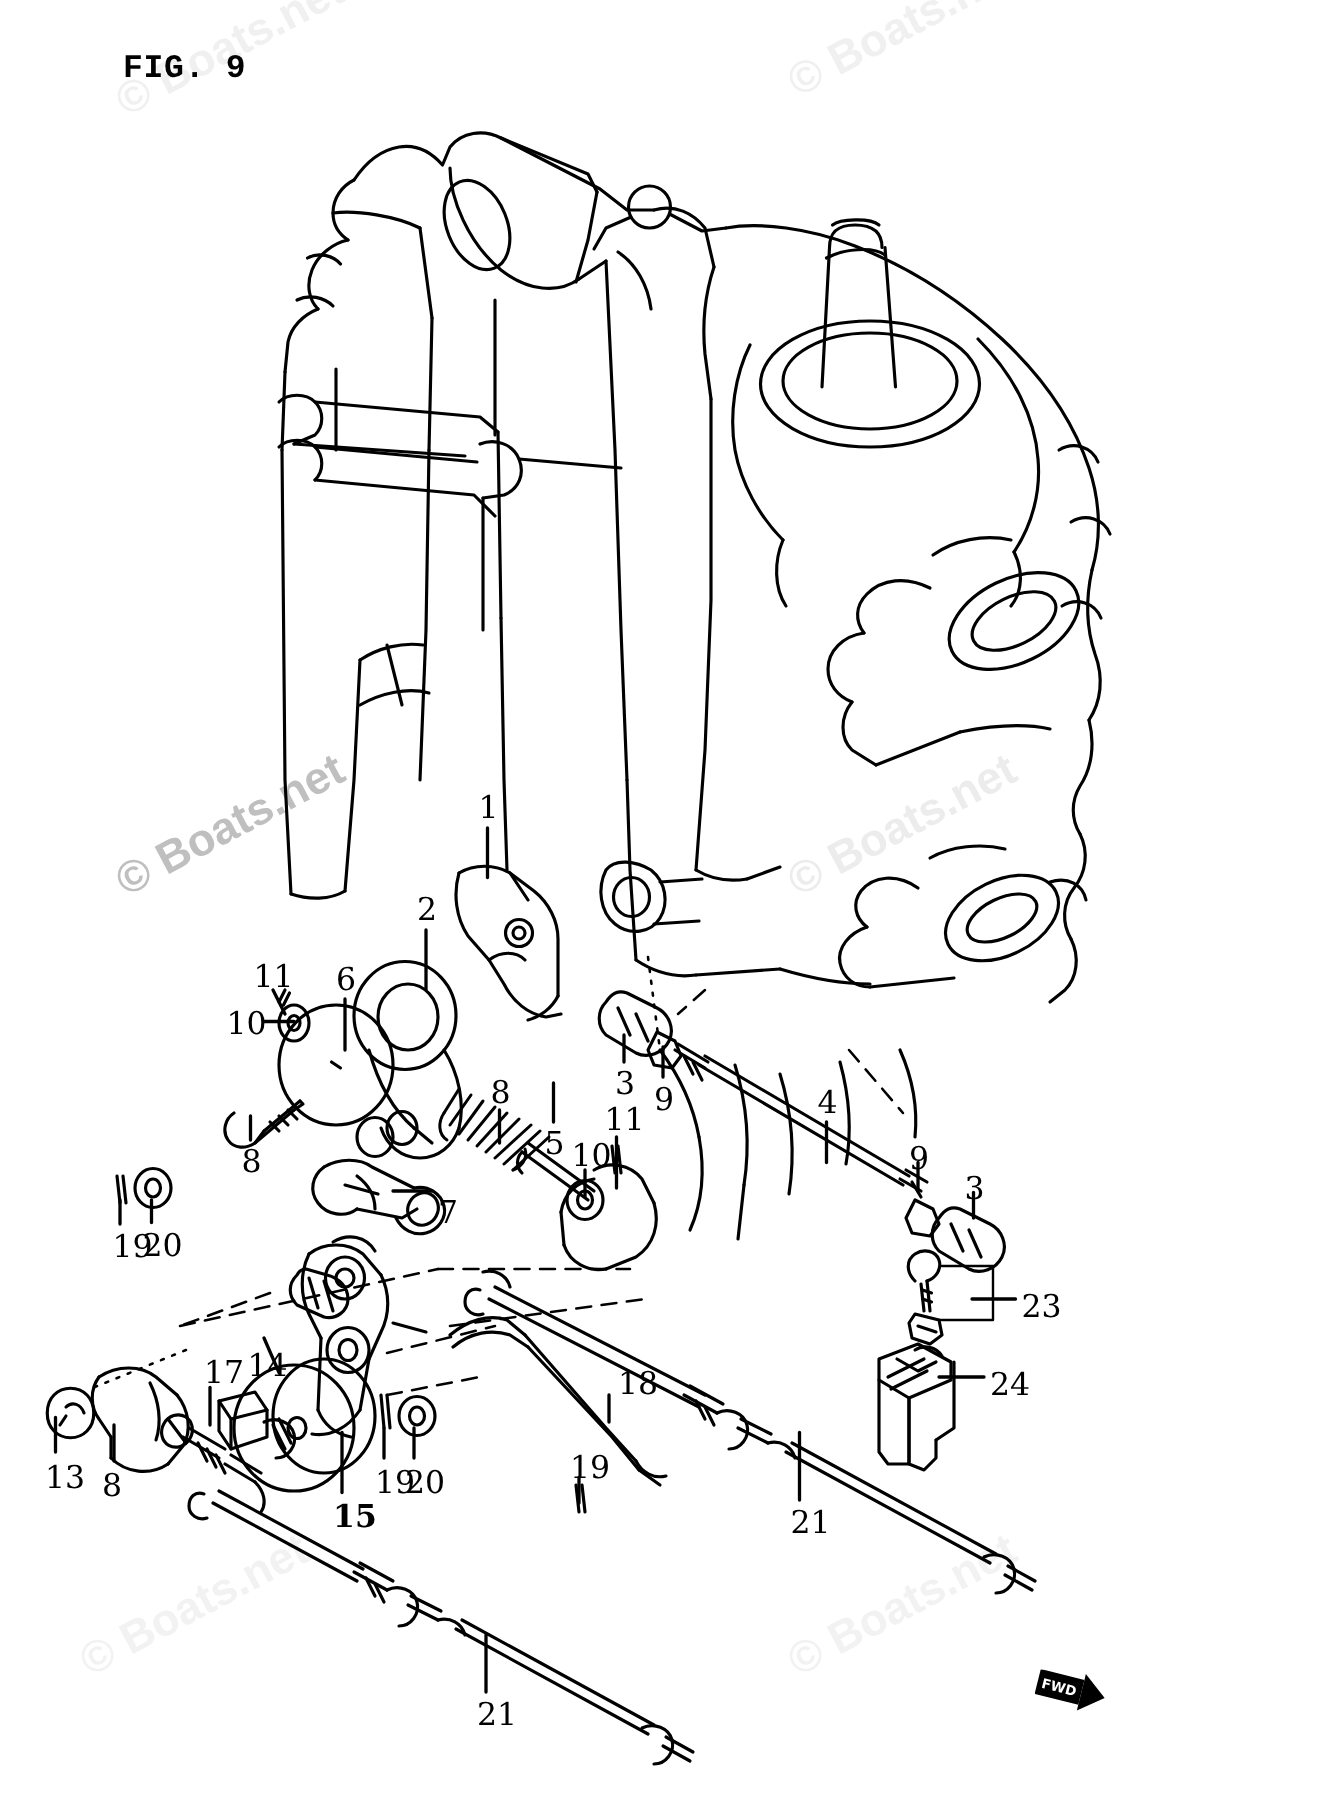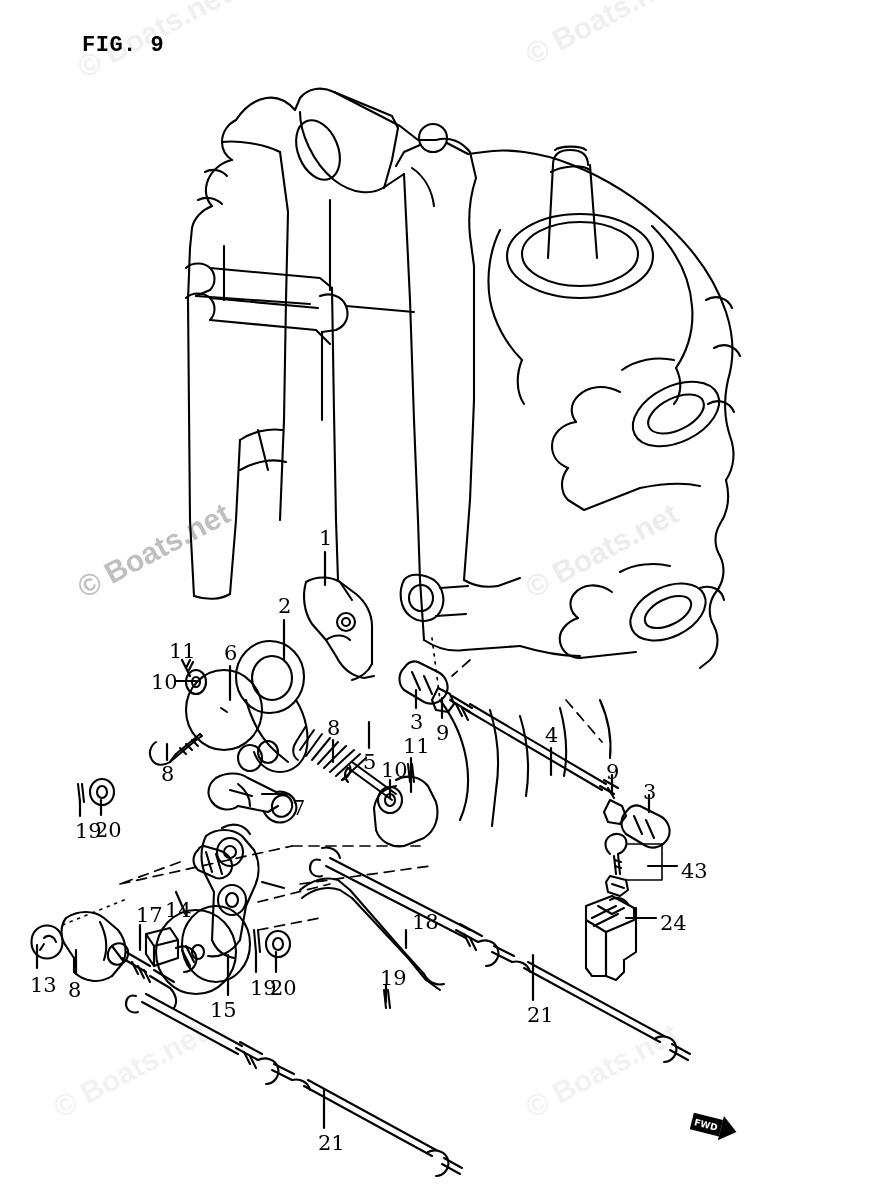--- a/index.html
+++ b/index.html
@@ -510,33 +510,33 @@
       <div class="callout-num" style="left: 436px; top: 723px;">9</div>
       <div class="callout-num" style="left: 606px; top: 762px;">9</div>
       <div class="callout-num" style="left: 643px; top: 782px;">3</div>
       <div class="callout-num" style="left: 151px; top: 672px;">10</div>
       <div class="callout-num" style="left: 169px; top: 641px;">11</div>
       <div class="callout-num" style="left: 381px; top: 760px;">10</div>
       <div class="callout-num" style="left: 403px; top: 736px;">11</div>
       <div class="callout-num" style="left: 327px; top: 718px;">8</div>
       <div class="callout-num" style="left: 30px; top: 975px;">13</div>
       <div class="callout-num" style="left: 165px; top: 900px;">14</div>
-      <div class="callout-num" style="left: 210px; top: 1000px;">15</div>
+      <div class="callout-num" style="left: 222px; top: 1000px; font-weight: bold;">15</div>
       <div class="callout-num" style="left: 68px; top: 980px;">8</div>
       <div class="callout-num" style="left: 136px; top: 905px;">17</div>
       <div class="callout-num" style="left: 412px; top: 912px;">18</div>
       <div class="callout-num" style="left: 75px; top: 821px;">19</div>
       <div class="callout-num" style="left: 95px; top: 820px;">20</div>
       <div class="callout-num" style="left: 250px; top: 978px;">19</div>
       <div class="callout-num" style="left: 270px; top: 978px;">20</div>
       <div class="callout-num" style="left: 380px; top: 968px;">19</div>
       <div class="callout-num" style="left: 527px; top: 1005px;">21</div>
       <div class="callout-num" style="left: 318px; top: 1133px;">21</div>
       <div class="callout-num" style="left: 660px; top: 913px;">24</div>
-      <div class="callout-num" style="left: 681px; top: 861px;">43</div>
+      <div class="callout-num" style="left: 681px; top: 861px;">23</div>
     </div>
 
   <svg id="fwd-badge" viewBox="0 0 48 28" xmlns="http://www.w3.org/2000/svg">
     <g transform="rotate(14 24 14)">
       <rect x="1" y="5" width="30" height="17" fill="#000000"></rect>
       <polygon points="31,1 47,13.5 31,26" fill="#000000"></polygon>
       <text class="fwd-text" x="4" y="17">FWD</text>
     </g>
   </svg>
 

